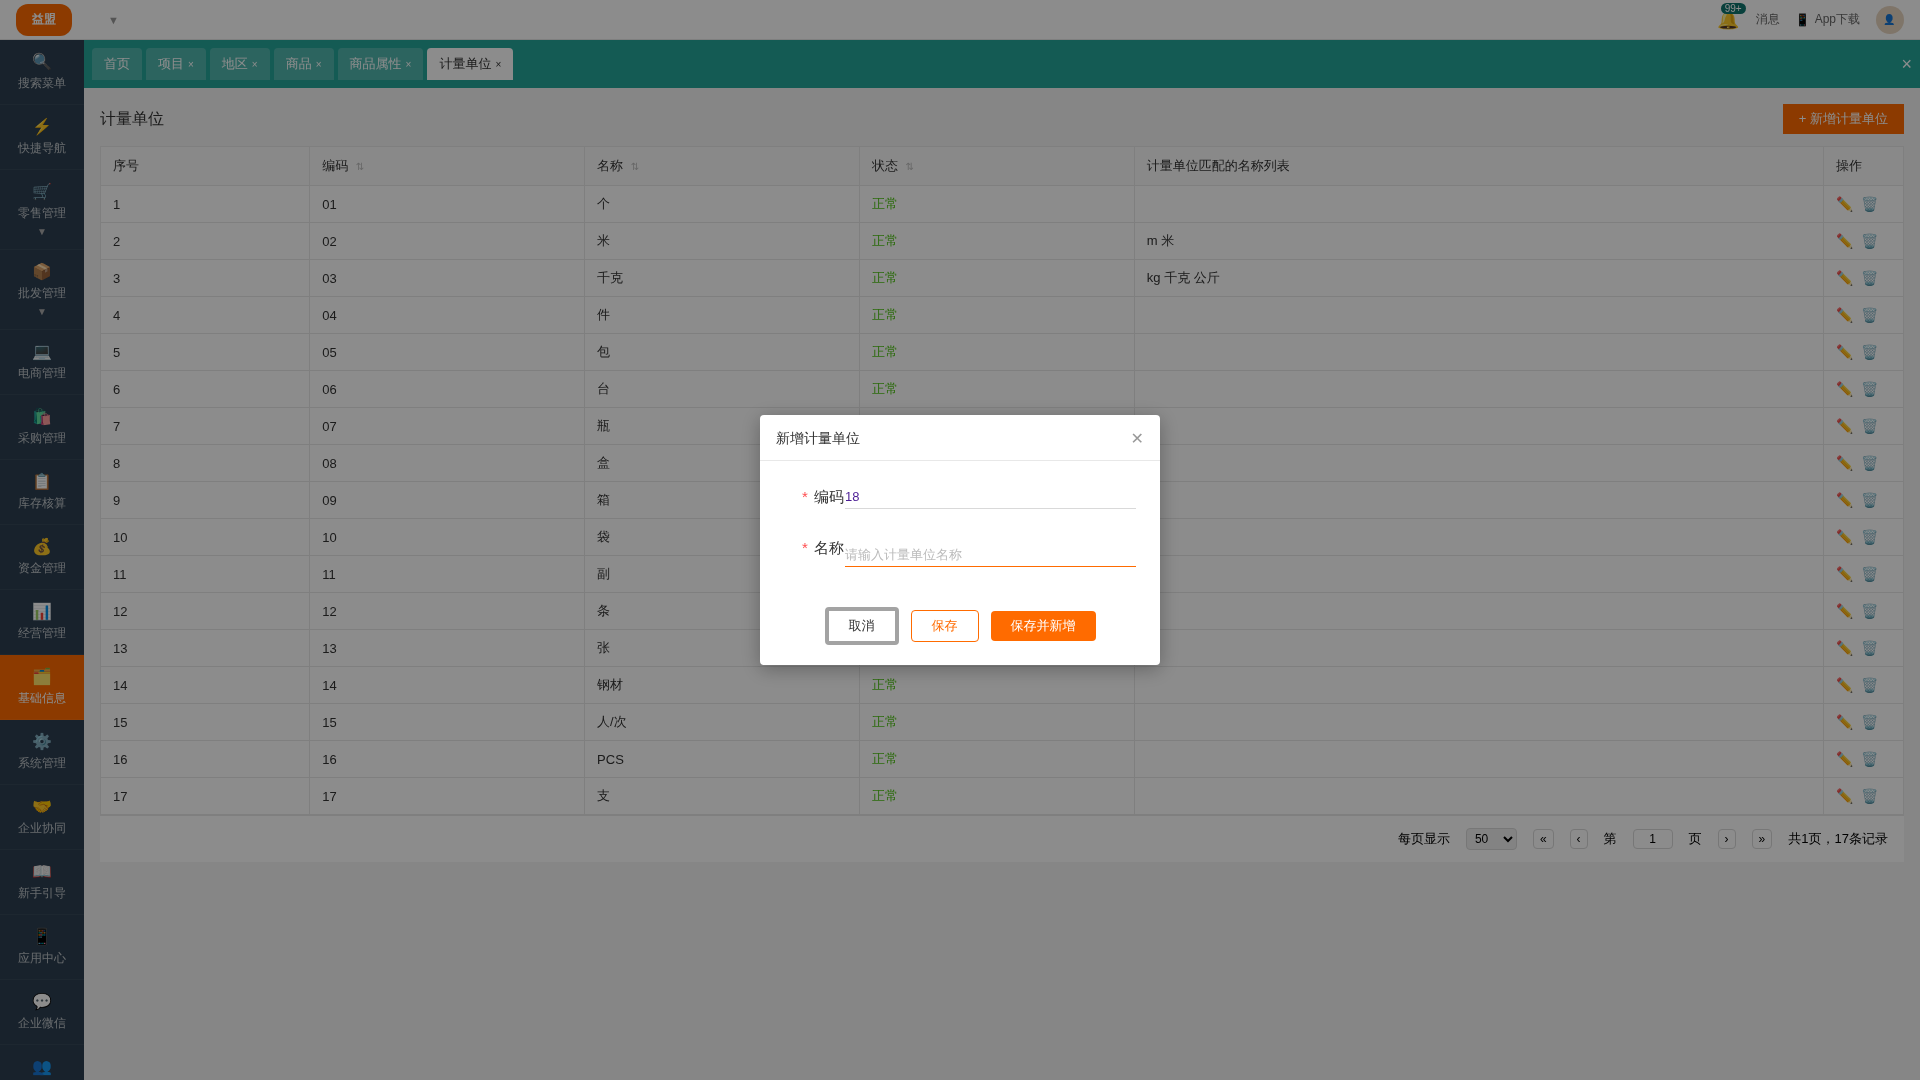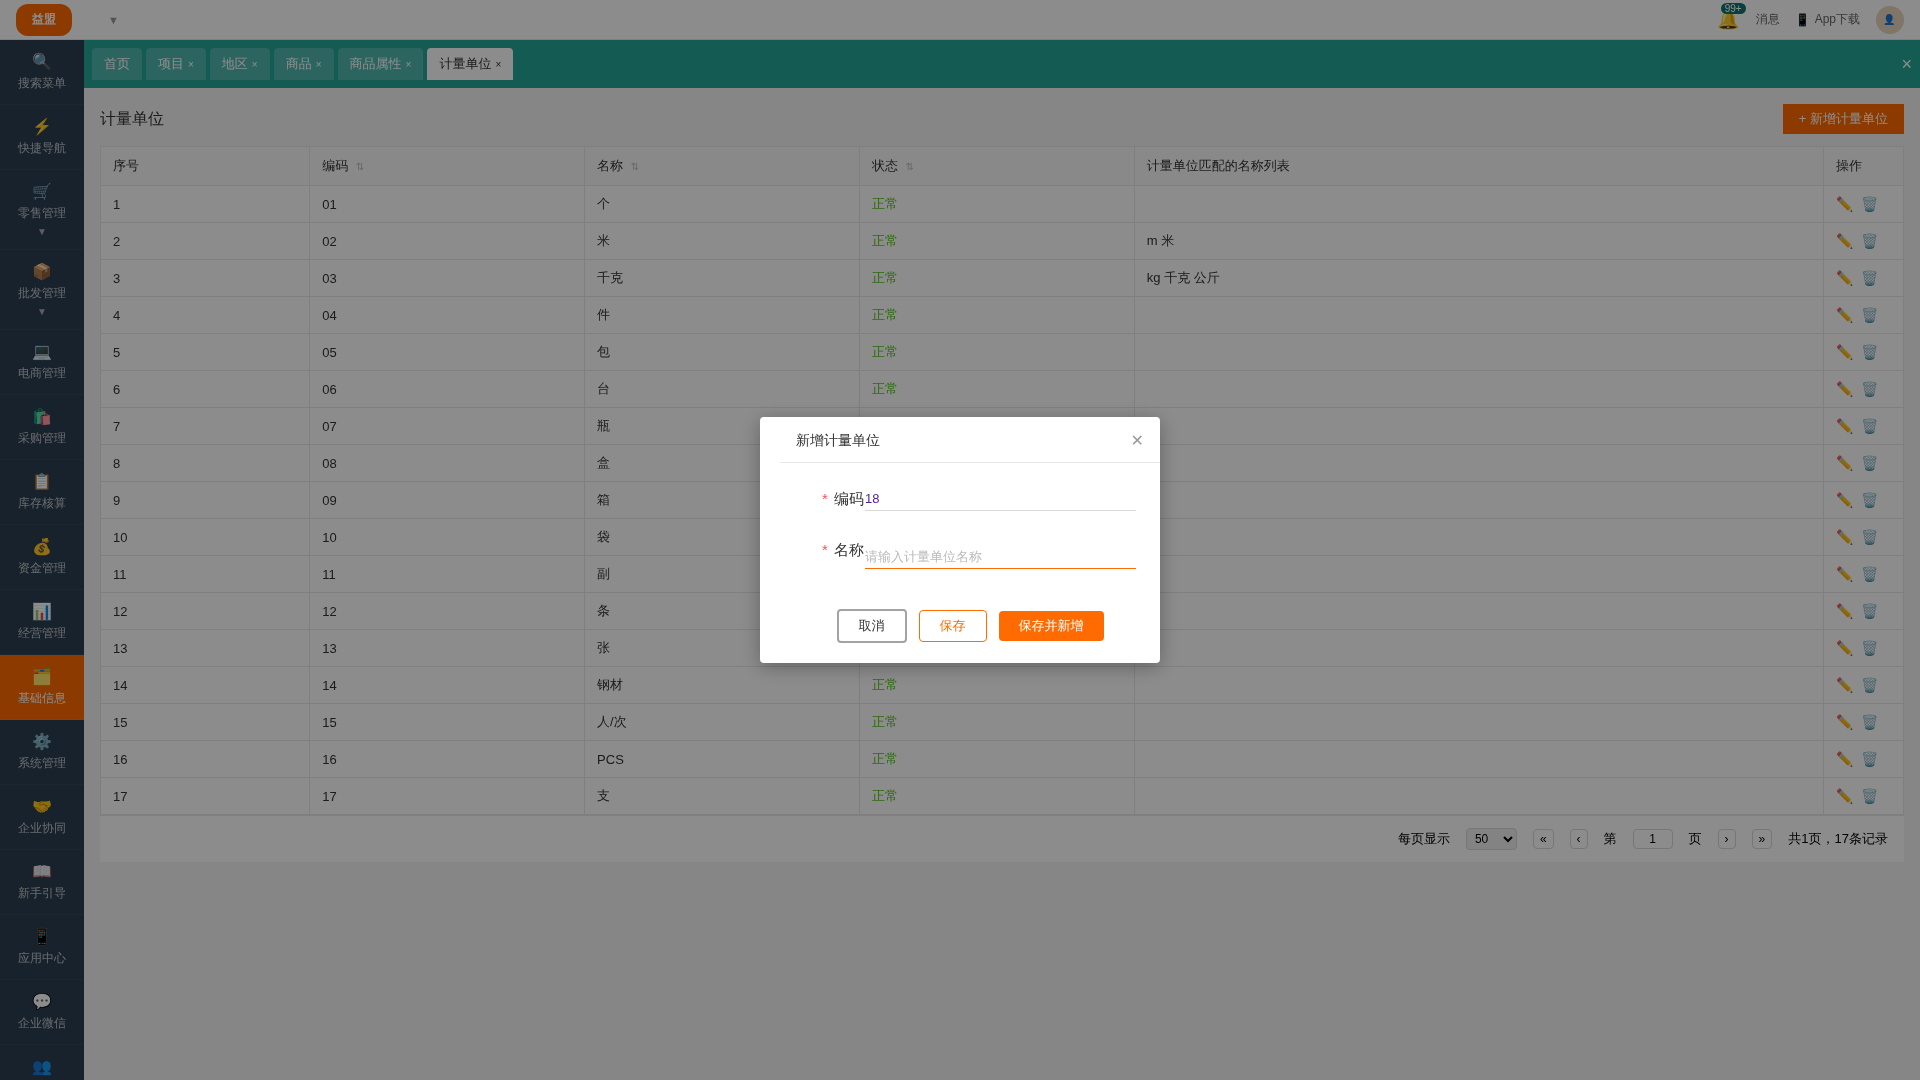--- a/index.html
+++ b/index.html
@@ -224,21 +224,20 @@
       display: flex;
       align-items: center;
       justify-content: center;
     }
     .modal {
       background: white;
       border-radius: 4px;
       width: 400px;
       box-shadow: 0 4px 20px rgba(0,0,0,0.3);
       overflow: hidden;
-      padding-left: 20px;
     }
     .modal-header {
       padding: 14px 16px 12px;
       border-bottom: 1px solid #e8e8e8;
       display: flex;
       align-items: center;
       justify-content: space-between;
     }
     .modal-title { font-size: 14px; font-weight: 500; color: #333; }
     .modal-close-btn { cursor: pointer; color: #999; font-size: 16px; }
@@ -268,21 +267,21 @@
     .form-input.active-input { border-bottom-color: #ff6b00; margin-top: 14px; }
     .form-input::placeholder { color: #bbb; }
     .modal-footer {
       padding: 12px 24px 20px;
       display: flex;
       align-items: center;
       justify-content: center;
       gap: 12px;
     }
     .btn-cancel {
-      border: 2px solid #a3a3a3;
+      border: 4px solid #a3a3a3;
       background: white;
       color: #333;
       padding: 6px 20px;
       border-radius: 4px;
       cursor: pointer;
       font-size: 13px;
     }
     .btn-save {
       border: 1px solid #ff6b00;
       background: white;

